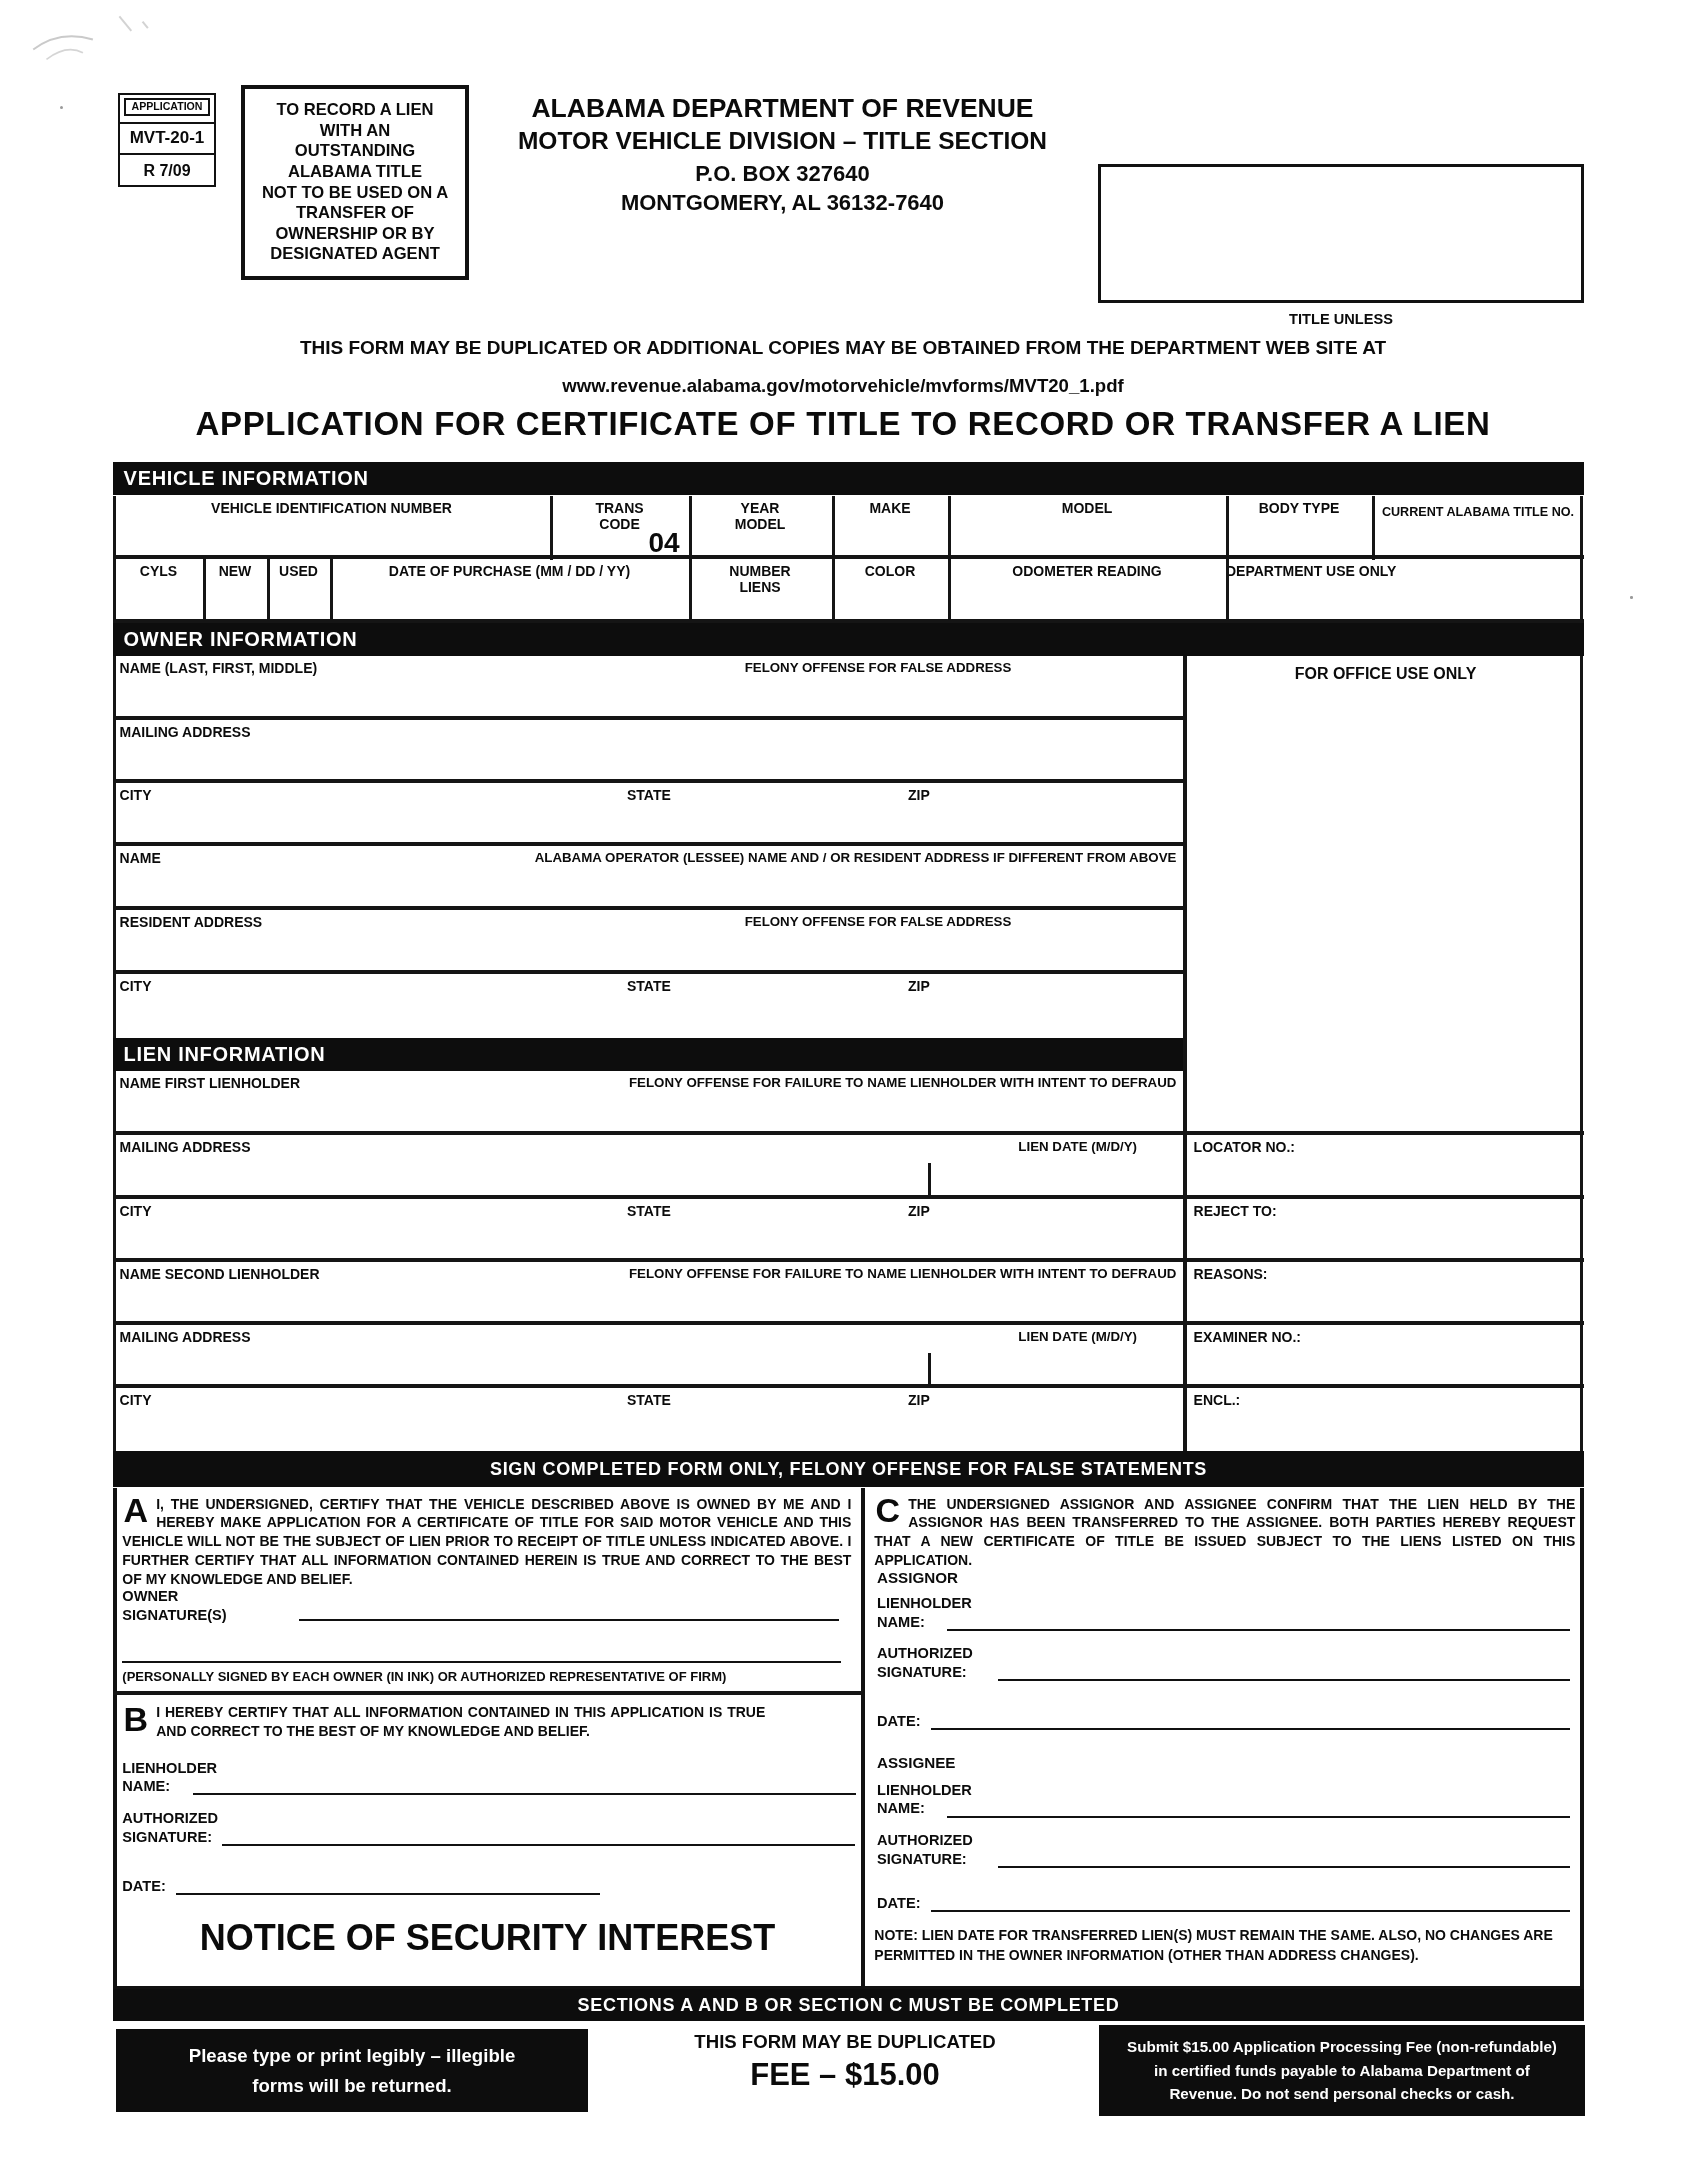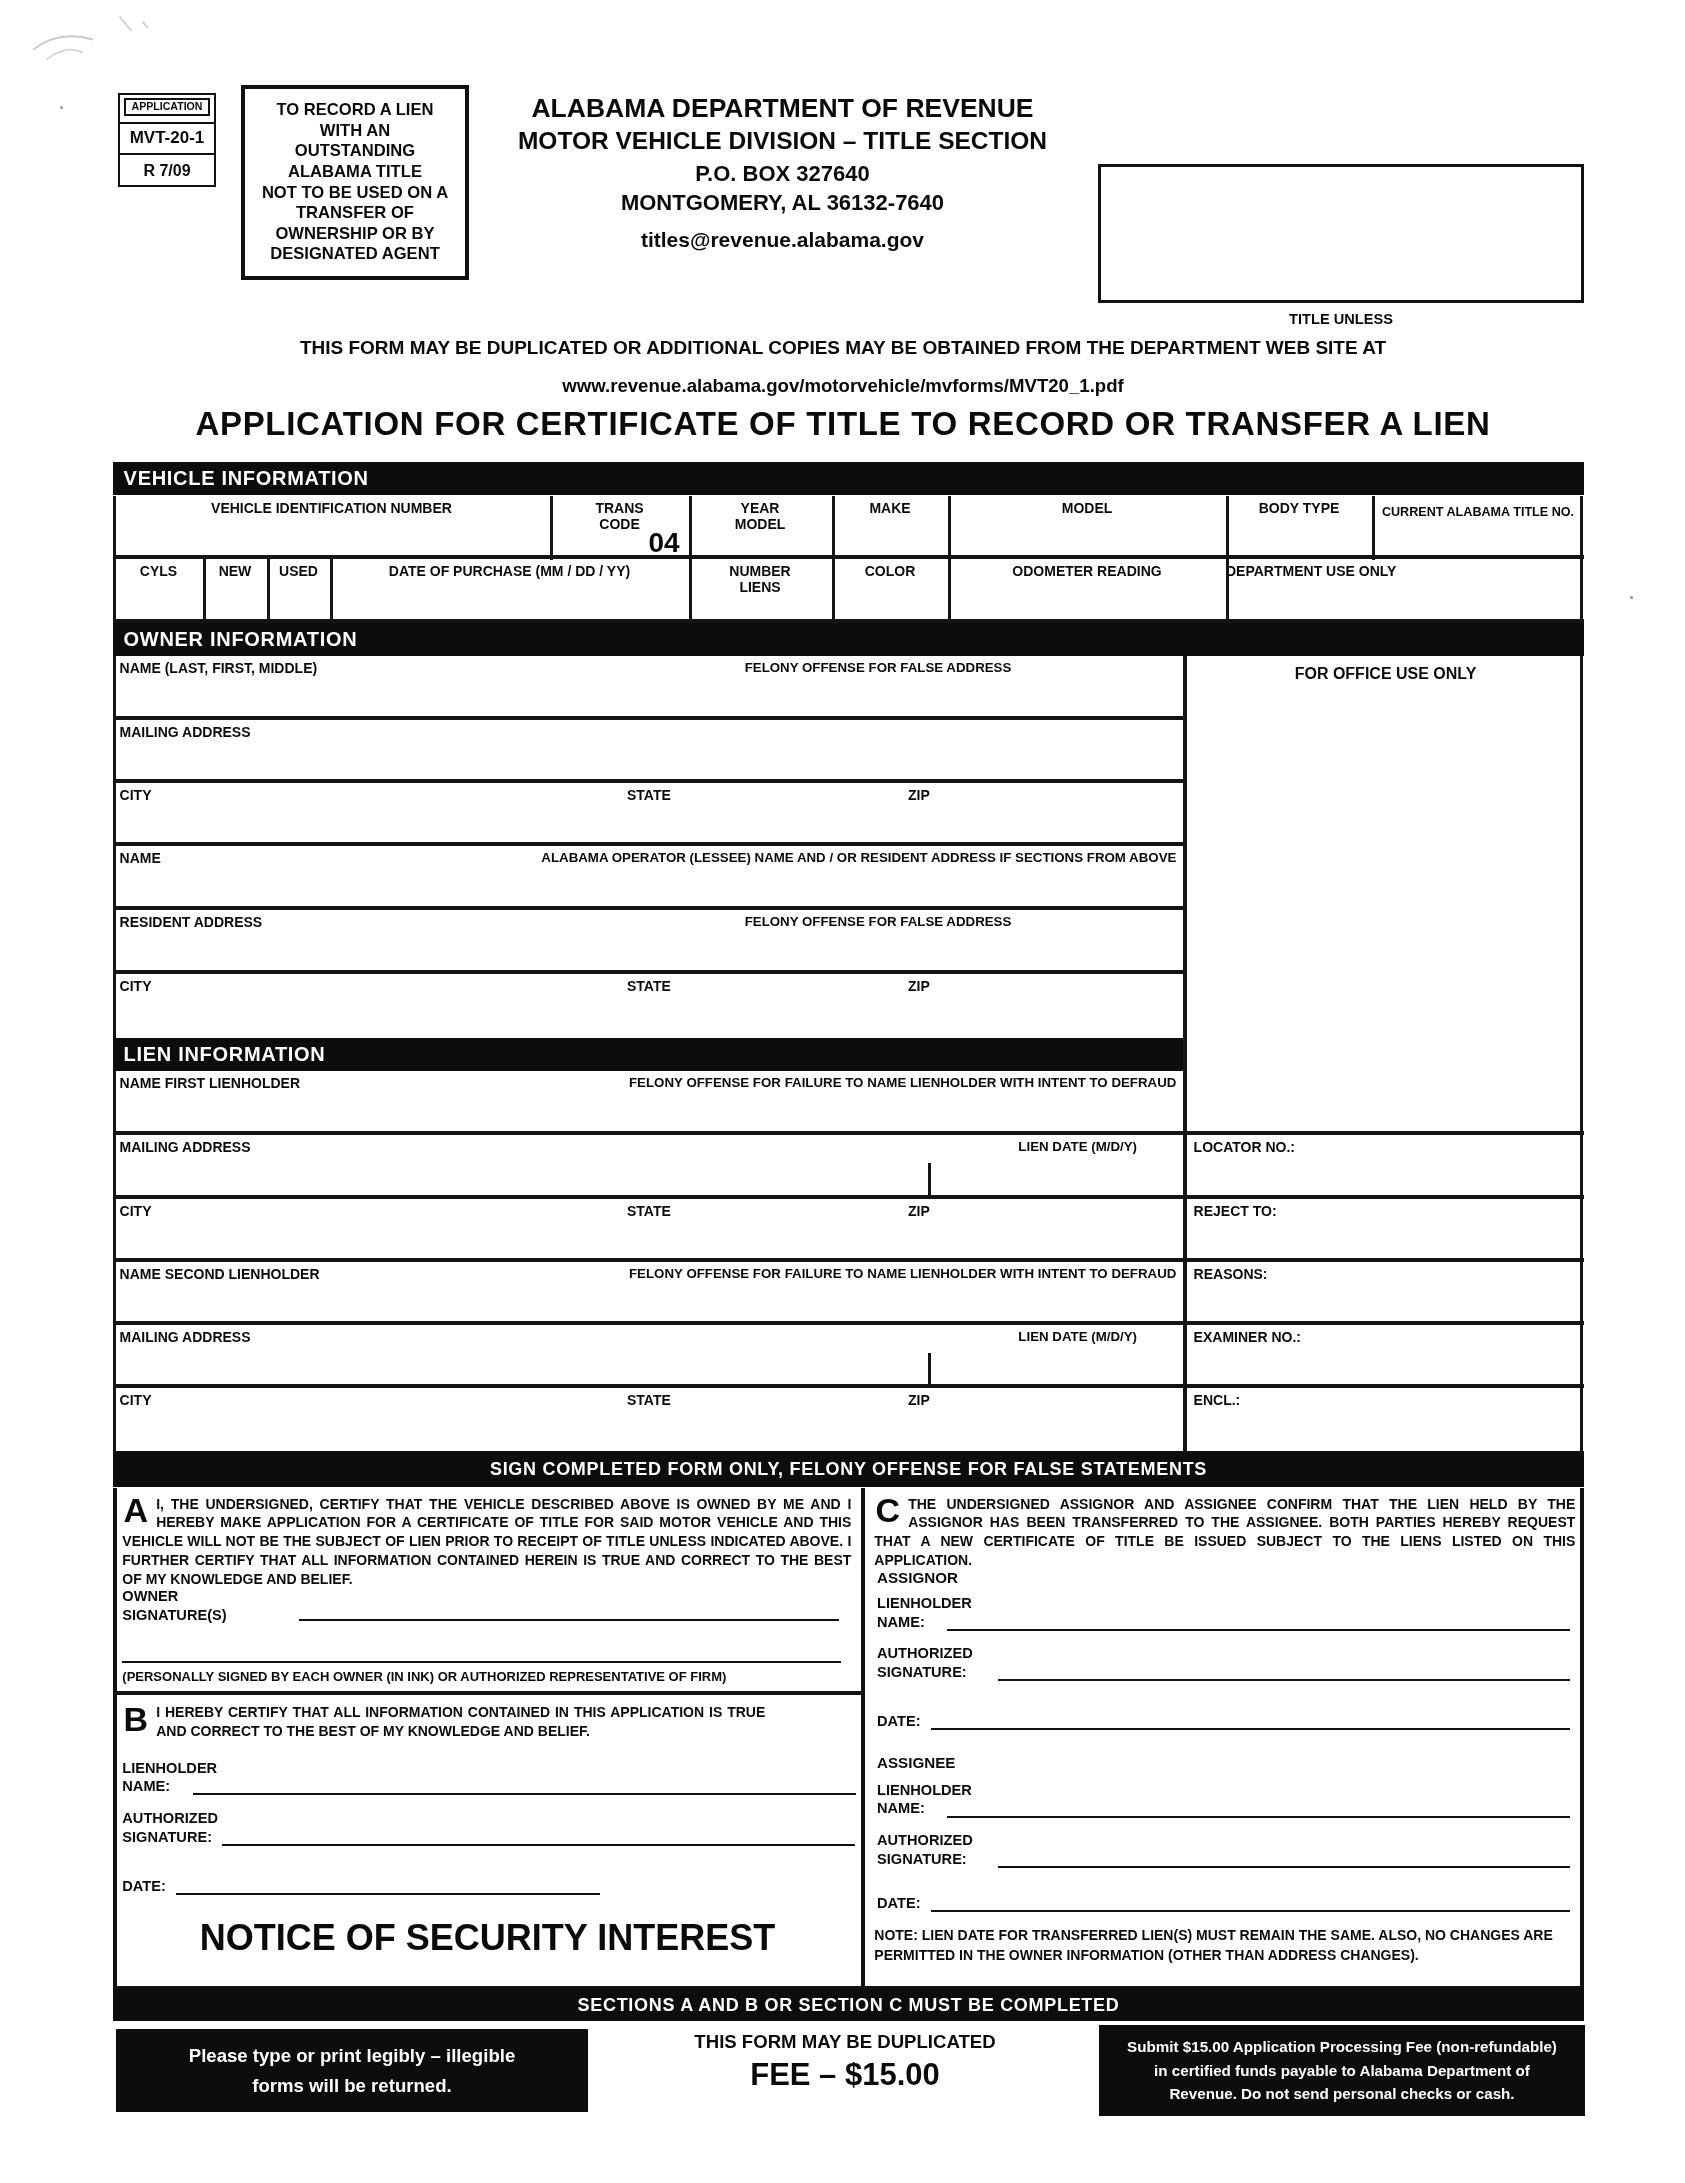--- a/index.html
+++ b/index.html
@@ -58,21 +58,20 @@
 TRANSFER OF
 OWNERSHIP OR BY
 DESIGNATED AGENT</div>
   </div>
 
   <div class="abs" style="left:451px;top:94px;width:663px;text-align:center;">
     <div class="lbl" style="font-size:26.5px;">ALABAMA DEPARTMENT OF REVENUE</div>
     <div class="lbl" style="font-size:24.5px;margin-top:5.3px;">MOTOR VEHICLE DIVISION – TITLE SECTION</div>
     <div class="lbl" style="font-size:22px;margin-top:6.6px;">P.O. BOX 327640</div>
     <div class="lbl" style="font-size:22px;margin-top:5.3px;">MONTGOMERY, AL  36132-7640</div>
-    <div class="lbl" style="font-size:21px;margin-top:12px;">titles@revenue.alabama.gov</div>
   </div>
 
   <div class="abs" style="left:1098px;top:164px;width:486px;height:139px;border:3.3px solid #111;"></div>
   <div class="abs lbl" style="left:1098px;top:311px;width:486px;text-align:center;font-size:14.6px;">TITLE UNLESS</div>
 
   <div class="abs lbl" style="left:0;top:338px;width:1686px;text-align:center;font-size:19px;">THIS FORM MAY BE DUPLICATED OR ADDITIONAL COPIES MAY BE OBTAINED FROM THE DEPARTMENT WEB SITE AT</div>
   <div class="abs lbl" style="left:0;top:376px;width:1686px;text-align:center;font-size:18.6px;">www.revenue.alabama.gov/motorvehicle/mvforms/MVT20_1.pdf</div>
   <div class="abs lbl" style="left:0;top:406px;width:1686px;text-align:center;font-size:33px;letter-spacing:0.7px;">APPLICATION FOR CERTIFICATE OF TITLE TO RECORD OR TRANSFER A LIEN</div>
 
   <div class="abs" style="left:113px;top:496px;width:437px;height:64px;">
@@ -168,21 +167,21 @@
 
   <div class="abs" style="left:113px;top:783px;width:1070px;height:63px;">
     <div class="abs lbl" style="left:6.6px;top:5.3px;">CITY</div>
     <div class="abs lbl" style="left:514px;top:5.3px;">STATE</div>
     <div class="abs lbl" style="left:795px;top:5.3px;">ZIP</div>
   </div>
   <div class="abs hline" style="left:113px;top:842px;width:1070px;height:4px;"></div>
 
   <div class="abs" style="left:113px;top:846px;width:1070px;height:64px;">
     <div class="abs lbl" style="left:6.6px;top:5.3px;">NAME</div>
-    <div class="abs lbl sm" style="left:278px;right:6.6px;top:5.3px;text-align:right;">ALABAMA OPERATOR (LESSEE) NAME AND / OR RESIDENT ADDRESS IF SECTIONS FROM ABOVE</div>
+    <div class="abs lbl sm" style="left:278px;right:6.6px;top:5.3px;text-align:right;">ALABAMA OPERATOR (LESSEE) NAME AND / OR RESIDENT ADDRESS IF DIFFERENT FROM ABOVE</div>
   </div>
   <div class="abs hline" style="left:113px;top:906px;width:1070px;height:4px;"></div>
 
   <div class="abs" style="left:113px;top:910px;width:1070px;height:64px;">
     <div class="abs lbl" style="left:6.6px;top:5.3px;">RESIDENT ADDRESS</div>
     <div class="abs lbl sm" style="left:523px;top:5.3px;width:484px;text-align:center;">FELONY OFFENSE FOR FALSE ADDRESS</div>
   </div>
   <div class="abs hline" style="left:113px;top:970px;width:1070px;height:4px;"></div>
 
   <div class="abs" style="left:113px;top:974px;width:1070px;height:64px;">

